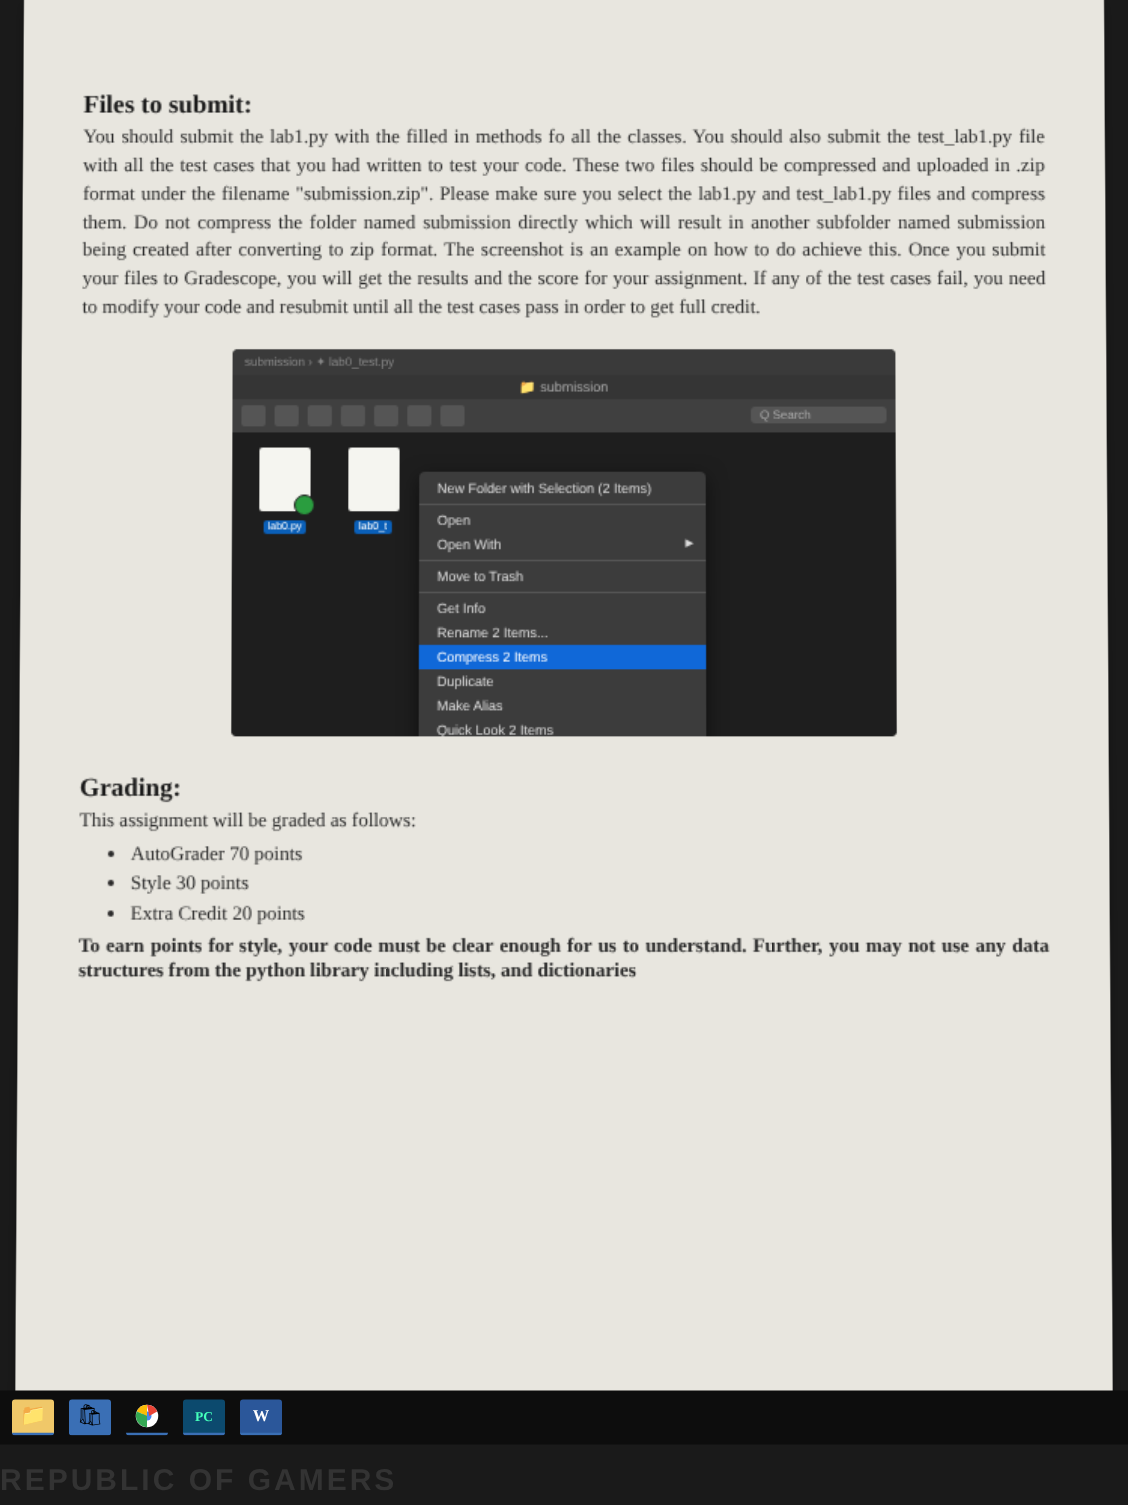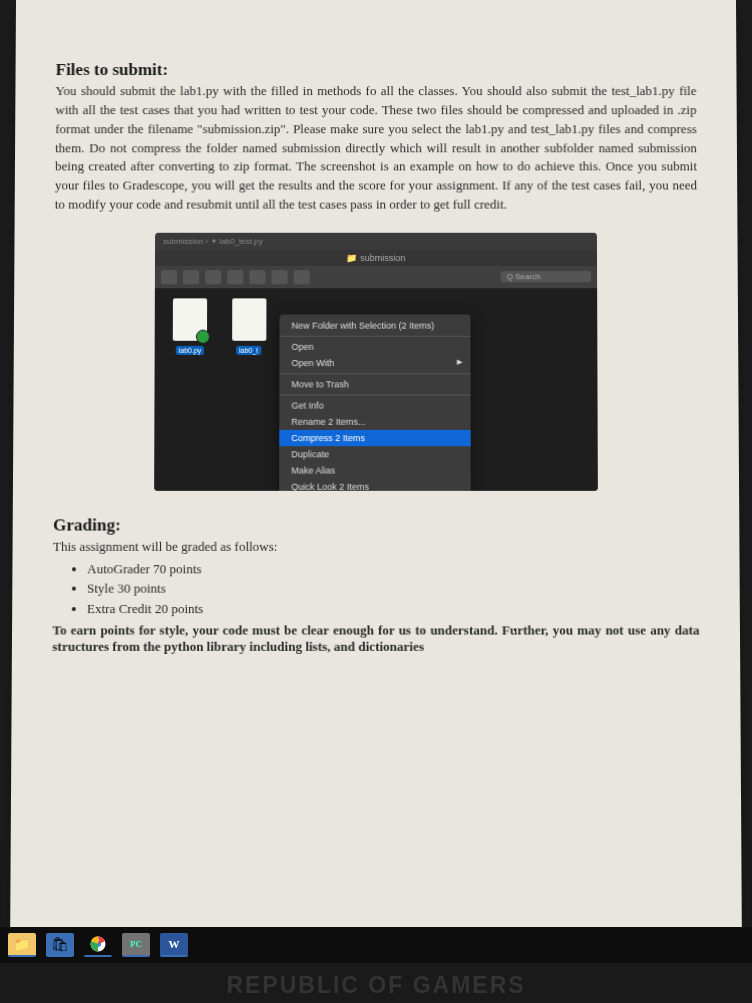--- a/index.html
+++ b/index.html
@@ -182,25 +182,24 @@
     align-items: center;
     justify-content: center;
     font-size: 14px;
     border-bottom: 2px solid #3a6fb5;
   }
   .bezel-text {
     position: absolute;
     bottom: 4px;
     left: 0;
     width: 100%;
-    text-align: center;
     color: #333;
     font-family: Arial, sans-serif;
     font-weight: bold;
-    font-size: 23px;
+    font-size: 20px;
     letter-spacing: 2px;
   }
 </style>
 </head>
 <body>
 
 <div class="page">
 
   <div class="heading">Files to submit:</div>
   <p class="body-text">You should submit the lab1.py with the filled in methods fo all the classes. You should also submit the test_lab1.py file with all the test cases that you had written to test your code. These two files should be compressed and uploaded in .zip format under the filename "submission.zip". Please make sure you select the lab1.py and test_lab1.py files and compress them. Do not compress the folder named submission directly which will result in another subfolder named submission being created after converting to zip format. The screenshot is an example on how to do achieve this. Once you submit your files to Gradescope, you will get the results and the score for your assignment. If any of the test cases fail, you need to modify your code and resubmit until all the test cases pass in order to get full credit.</p>
@@ -265,21 +264,21 @@
   <div class="tb-icon" style="background:#3a6fb5">🛍</div>
   <div class="tb-icon">
     <svg width="18" height="18" viewBox="0 0 24 24">
         <circle cx="12" cy="12" r="10" fill="#fff"></circle>
         <circle cx="12" cy="12" r="4" fill="#4285f4"></circle>
         <path d="M12 2 A10 10 0 0 1 21 8 L14 12 Z" fill="#ea4335"></path>
         <path d="M3 8 A10 10 0 0 1 12 2 L12 12 Z" fill="#fbbc05"></path>
         <path d="M12 22 A10 10 0 0 1 3 8 L12 12 Z" fill="#34a853"></path>
       </svg>
   </div>
-  <div class="tb-icon" style="background:#737373;color:#4fb">
+  <div class="tb-icon" style="background:#0c4a6e;color:#4fb">
       <span style="font-size:9px;font-weight:bold">PC</span>
     </div>
   <div class="tb-icon" style="background:#2b579a;color:#fff">
       <span style="font-size:11px;font-weight:bold">W</span>
     </div>
 </div>
 
 <div class="bezel-text">REPUBLIC OF GAMERS</div>
 
 </body></html>

